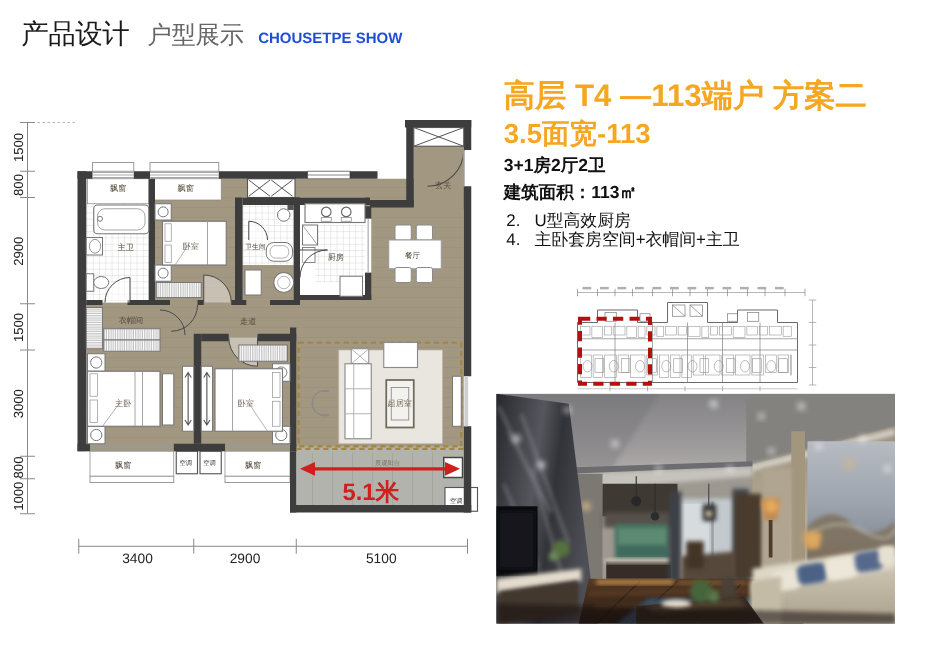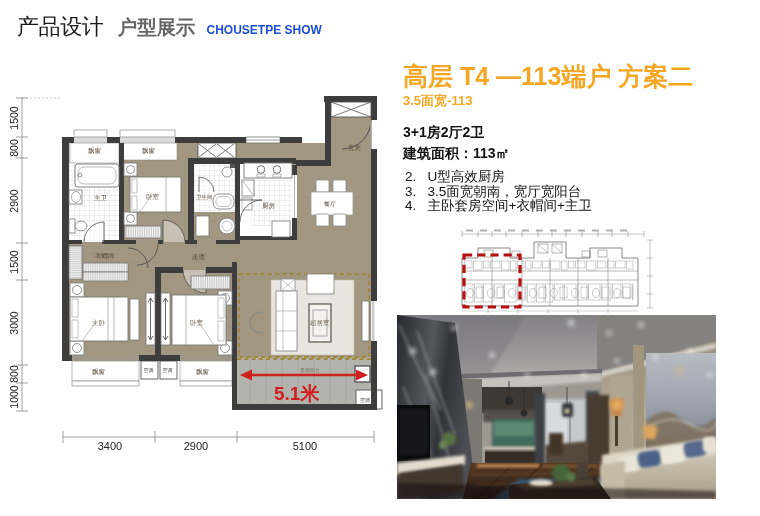--- a/index.html
+++ b/index.html
@@ -6,21 +6,21 @@
 body{width:760px;height:516px;position:relative;background:#fff;overflow:hidden;
  font-family:"Liberation Sans",sans-serif;}
 .abs{position:absolute;}
 </style>
 </head>
 <body>
 
 <div class="abs" style="left:17px;top:12px;white-space:nowrap;">
  
  <span style="font-size:22px;font-weight:normal;color:#1a1a1a;letter-spacing:-0.4px;">产品设计</span>
- <span style="font-size:19.5px;font-weight:bold;color:#666;letter-spacing:-0.2px;margin-left:10px;">户型展示</span>
+ <span style="font-size:19.5px;font-weight:normal;color:#666;letter-spacing:-0.2px;margin-left:10px;">户型展示</span>
  <span style="font-size:12px;font-weight:bold;color:#1d4ed8;letter-spacing:0px;margin-left:7px;">CHOUSETPE SHOW</span>
 </div>
 
 <svg class="abs" style="left:0;top:0;" width="400" height="516" viewBox="0 0 400 516">
 <defs>
 <pattern id="tile" width="5" height="5" patternUnits="userSpaceOnUse">
  <rect width="5" height="5" fill="#ffffff"></rect>
  <path d="M0 0H5V5" fill="none" stroke="#cccccc" stroke-width="0.6"></path>
 </pattern>
 <pattern id="hatch" width="3.6" height="8" patternUnits="userSpaceOnUse">
@@ -410,29 +410,28 @@
 
 <text x="196" y="450">2900</text>
 
 <text x="305" y="450">5100</text>
 </g>
 </g>
 </svg>
 
 <div class="abs" style="left:403px;top:60px;font-size:25px;font-weight:bold;color:#F5A623;white-space:nowrap;">高层 T4 —113端户 方案二</div>
 
-<div class="abs" style="left:403px;top:92px;font-size:13px;font-weight:bold;color:#F5A623;">3.5面宽-113</div>
+<div class="abs" style="left:403px;top:92px;font-size:22px;font-weight:bold;color:#F5A623;">3.5面宽-113</div>
 
 <div class="abs" style="left:403px;top:124px;font-size:14px;font-weight:bold;color:#111;">3+1房2厅2卫</div>
 
 <div class="abs" style="left:403px;top:145px;font-size:14px;font-weight:bold;color:#111;text-align:center;">建筑面积：113㎡</div>
 
 <div class="abs" style="left:405px;top:170px;font-size:13.5px;color:#111;line-height:14.5px;">
  <div>2.&nbsp;&nbsp;&nbsp;U型高效厨房</div>
- <div>3.&nbsp;&nbsp;&nbsp;3.5面宽朝南，宽厅宽阳台</div>
  <div>4.&nbsp;&nbsp;&nbsp;主卧套房空间+衣帽间+主卫</div>
 </div>
 
 <svg class="abs" style="left:448px;top:228px;" width="208" height="88" viewBox="0 0 208 88">
 <g stroke="#8b8b8b" stroke-width="0.5" fill="none">
 
 <line x1="14" y1="6" x2="196" y2="6"></line>
 <g stroke="#767676">
 <line x1="14" y1="3" x2="14" y2="9"></line>
         <line x1="30" y1="3" x2="30" y2="9"></line>

